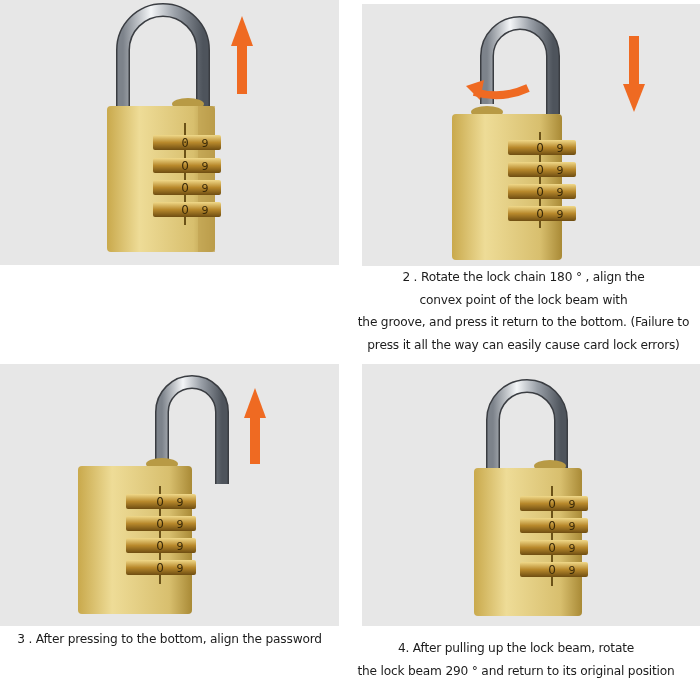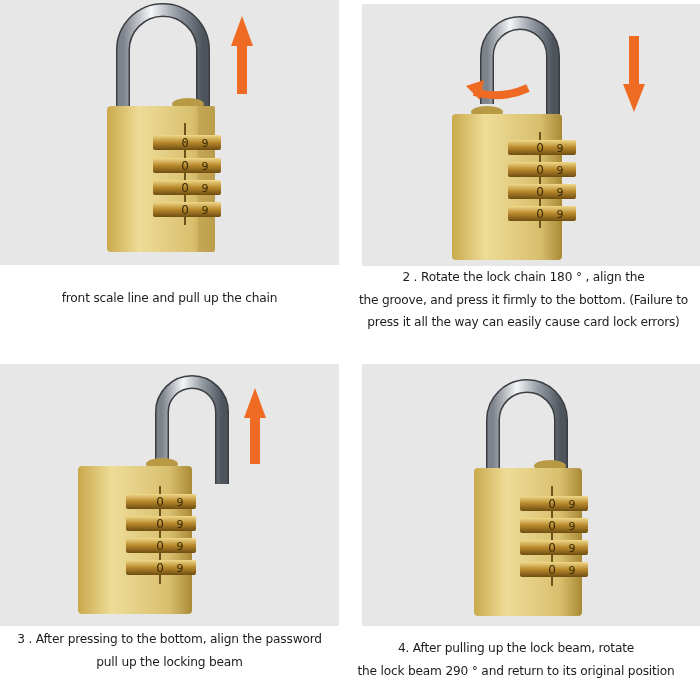--- a/index.html
+++ b/index.html
@@ -59,21 +59,20 @@
         <text x="185" y="214" font-size="12" text-anchor="middle" fill="#3a2a08">0</text>
         <text x="205" y="214" font-size="11" text-anchor="middle" fill="#3a2a08">9</text>
       </g>
     <g>
         <rect x="237" y="44" width="10" height="50" fill="#ef6a22"></rect>
         <polygon points="231,46 242,16 253,46" fill="#ef6a22"></polygon>
       </g>
   </svg>
 </div>
 <div class="cap" style="left:0;top:287px;width:339px;">
-  <div>front scale line and pull up the chain</div>
 </div>
 
 <div class="panel" style="left:362px;top:4px;width:338px;height:262px;">
   <svg width="338" height="262" viewBox="0 0 338 262">
     <path d="M125 100 V52 a33 33 0 0 1 66 0 V110" fill="none" stroke="#3a3d42" stroke-width="14"></path>
     <path d="M125 100 V52 a33 33 0 0 1 66 0 V110" fill="none" stroke="url(#chrome)" stroke-width="11"></path>
     <ellipse cx="125" cy="108" rx="16" ry="6" fill="#b89a45"></ellipse>
     <rect x="90" y="110" width="110" height="146" rx="4" fill="url(#brass)"></rect>
     <line x1="178" y1="128" x2="178" y2="224" stroke="#6b5218" stroke-width="2"></line>
     <g>
@@ -101,21 +100,22 @@
         <polygon points="104,82 122,76 118,96" fill="#ef6a22"></polygon>
       </g>
     <g>
         <rect x="267" y="32" width="10" height="50" fill="#ef6a22"></rect>
         <polygon points="261,80 272,108 283,80" fill="#ef6a22"></polygon>
       </g>
   </svg>
 </div>
 <div class="cap" style="left:347px;top:266px;width:353px;">
   <div>2 . Rotate the lock chain 180 ° , align the</div>
-  <div>the groove, and press it firmly to the bottom. (Failure to</div>
+  <div>convex point of the lock beam with</div>
+  <div>the groove, and press it return to the bottom. (Failure to</div>
   <div>press it all the way can easily cause card lock errors)</div>
 </div>
 
 <div class="panel" style="left:0;top:364px;width:339px;height:262px;">
   <svg width="339" height="262" viewBox="0 0 339 262">
     <path d="M162 100 V48 a30 30 0 0 1 60 0 V120" fill="none" stroke="#3a3d42" stroke-width="14"></path>
     <path d="M162 100 V48 a30 30 0 0 1 60 0 V120" fill="none" stroke="url(#chrome)" stroke-width="11"></path>
     <ellipse cx="162" cy="100" rx="16" ry="6" fill="#b89a45"></ellipse>
     <rect x="78" y="102" width="114" height="148" rx="4" fill="url(#brass)"></rect>
     <line x1="160" y1="122" x2="160" y2="220" stroke="#6b5218" stroke-width="2"></line>
@@ -140,21 +140,20 @@
         <text x="180" y="208" font-size="11" text-anchor="middle" fill="#3a2a08">9</text>
       </g>
     <g>
         <rect x="250" y="50" width="10" height="50" fill="#ef6a22"></rect>
         <polygon points="244,54 255,24 266,54" fill="#ef6a22"></polygon>
       </g>
   </svg>
 </div>
 <div class="cap" style="left:0;top:628px;width:339px;">
   <div>3 . After pressing to the bottom, align the password</div>
-  <div>pull up the locking beam</div>
 </div>
 
 <div class="panel" style="left:362px;top:364px;width:338px;height:262px;">
   <svg width="338" height="262" viewBox="0 0 338 262">
     <path d="M131 104 V56 a34 34 0 0 1 68 0 V104" fill="none" stroke="#3a3d42" stroke-width="14"></path>
     <path d="M131 104 V56 a34 34 0 0 1 68 0 V104" fill="none" stroke="url(#chrome)" stroke-width="11"></path>
     <ellipse cx="188" cy="102" rx="16" ry="6" fill="#b89a45"></ellipse>
     <rect x="112" y="104" width="108" height="148" rx="4" fill="url(#brass)"></rect>
     <line x1="190" y1="122" x2="190" y2="222" stroke="#6b5218" stroke-width="2"></line>
     <g>

